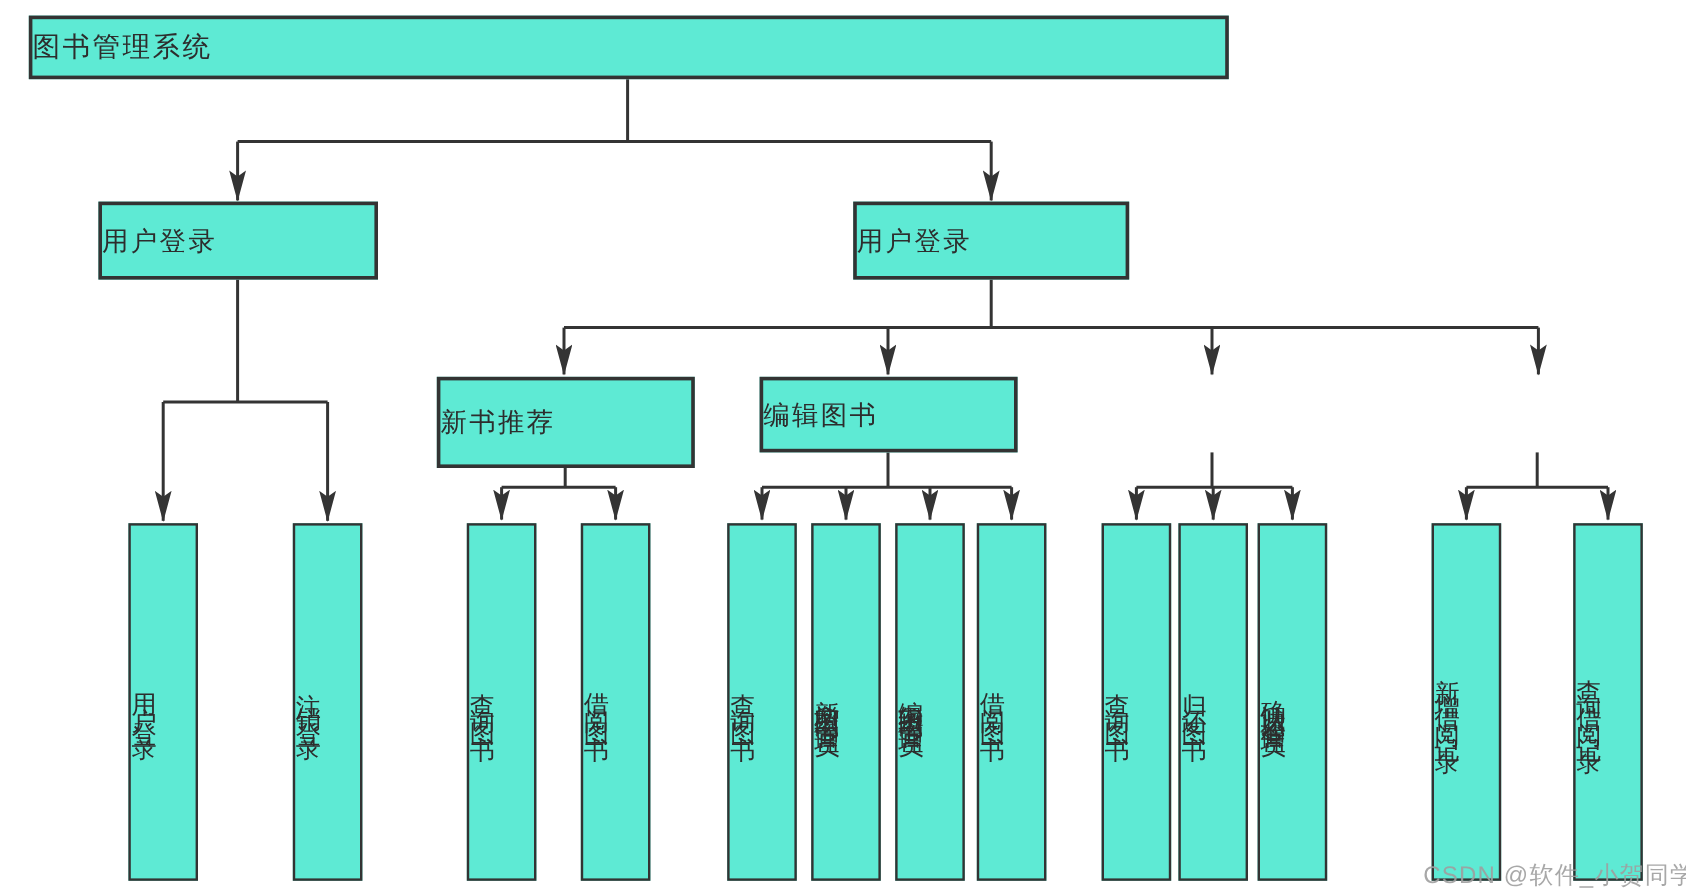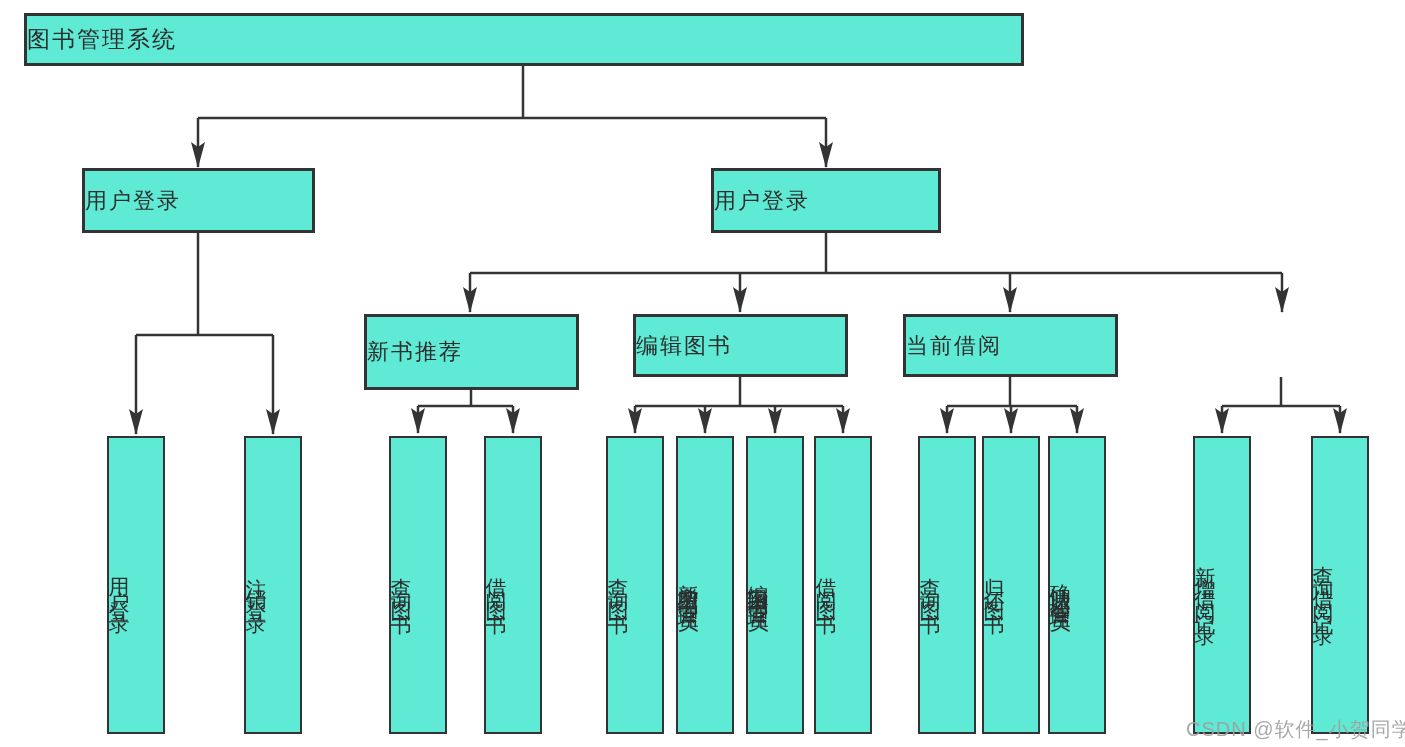--- a/index.html
+++ b/index.html
@@ -123,23 +123,20 @@
   <div class="node" style="left:711px;top:168px;width:230px;height:65px">
     <span class="hlabel">用户登录</span>
   </div>
 
   <div class="node" style="left:364px;top:314px;width:215px;height:76px">
     <span class="hlabel">新书推荐</span>
   </div>
   <div class="node" style="left:633px;top:314px;width:215px;height:63px">
     <span class="hlabel">编辑图书</span>
   </div>
-  <div class="node" style="left:903px;top:314px;width:215px;height:63px">
-    <span class="hlabel">当前借阅</span>
-  </div>
 
   <div class="node leaf" style="left:107px;top:436px;width:58px;height:298px">
     <span class="vlabel">用户登录</span>
   </div>
   <div class="node leaf" style="left:244px;top:436px;width:58px;height:298px">
     <span class="vlabel">注销登录</span>
   </div>
 
   <div class="node leaf" style="left:389px;top:436px;width:58px;height:298px">
     <span class="vlabel">查询图书</span>

